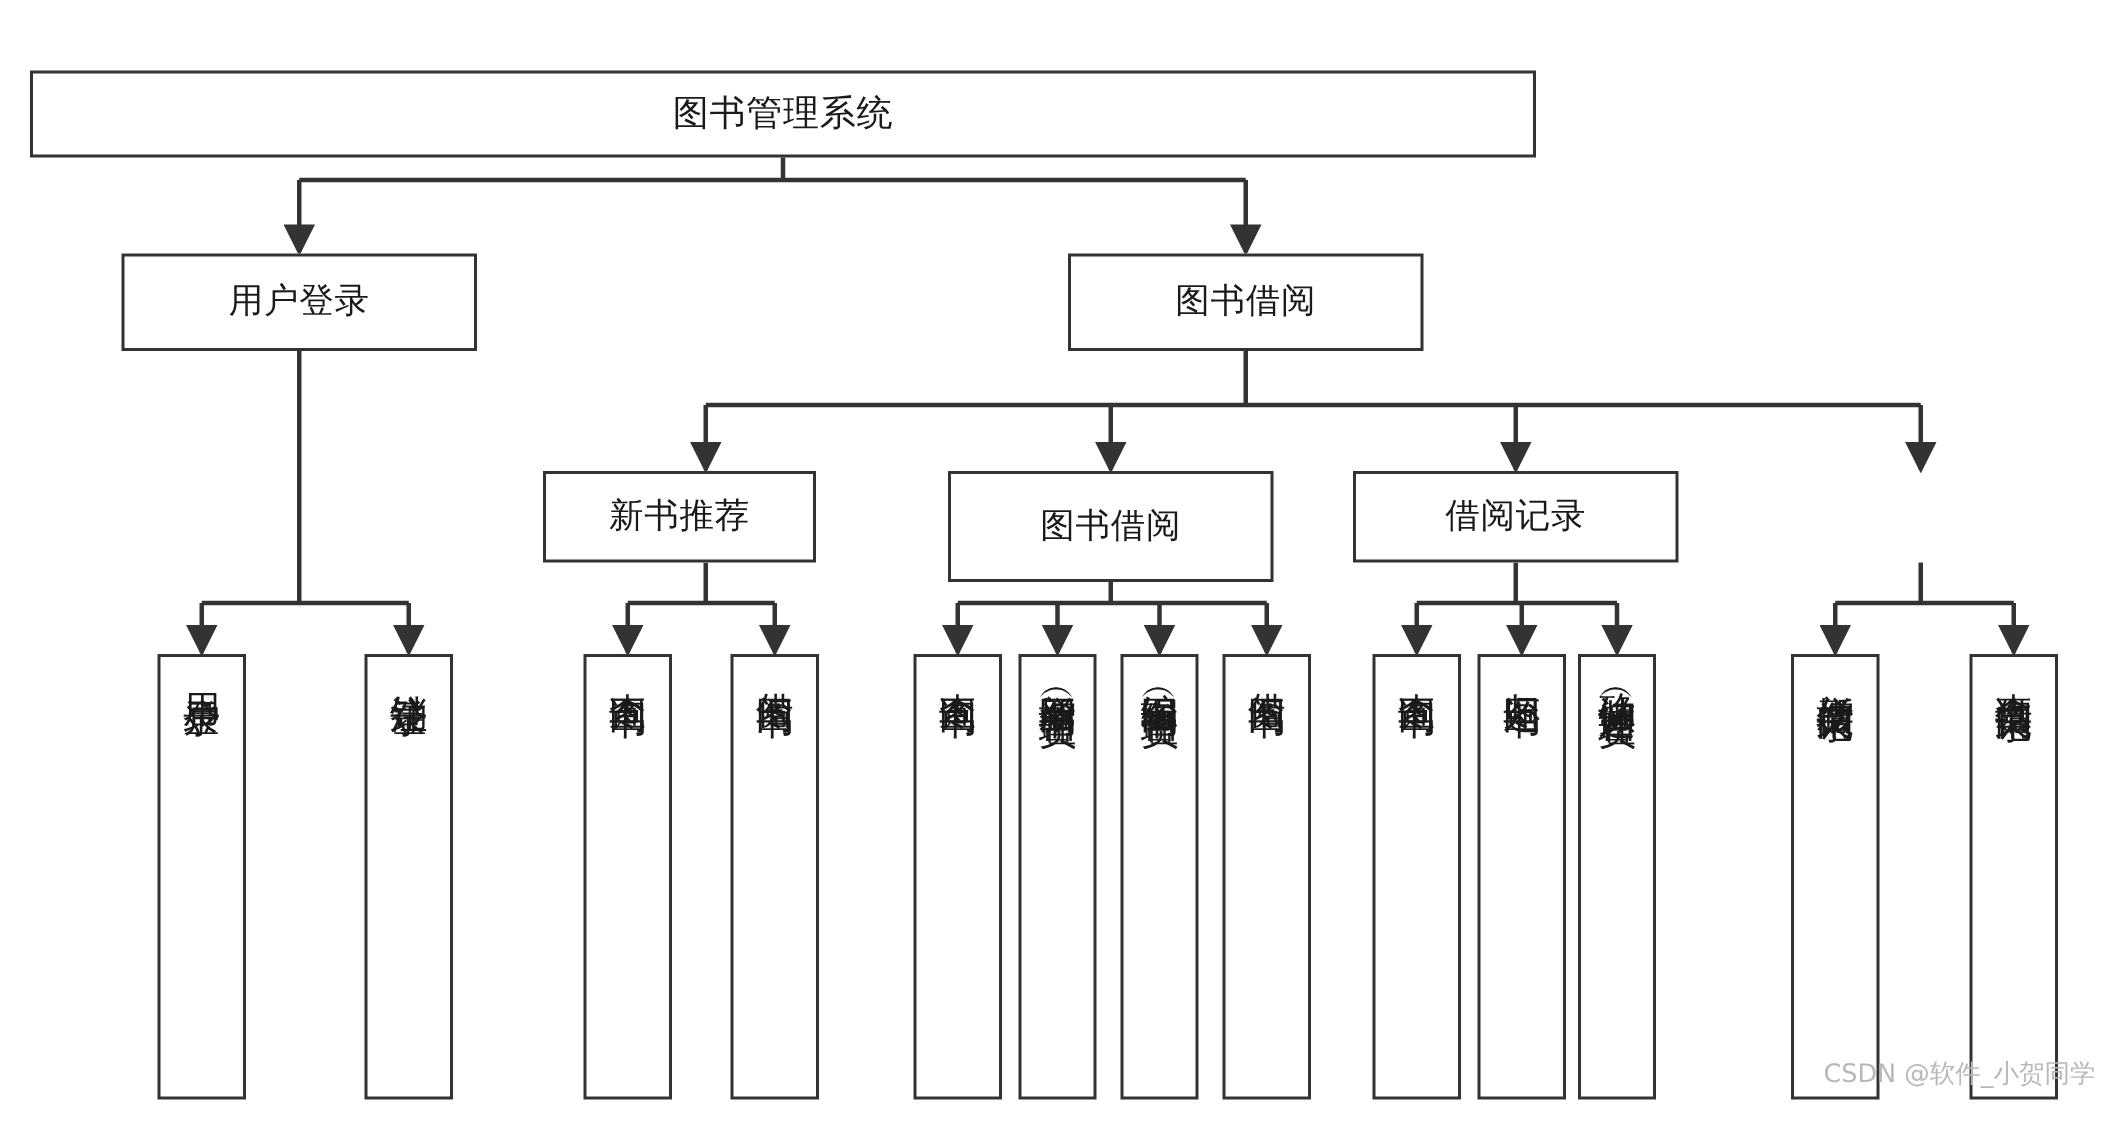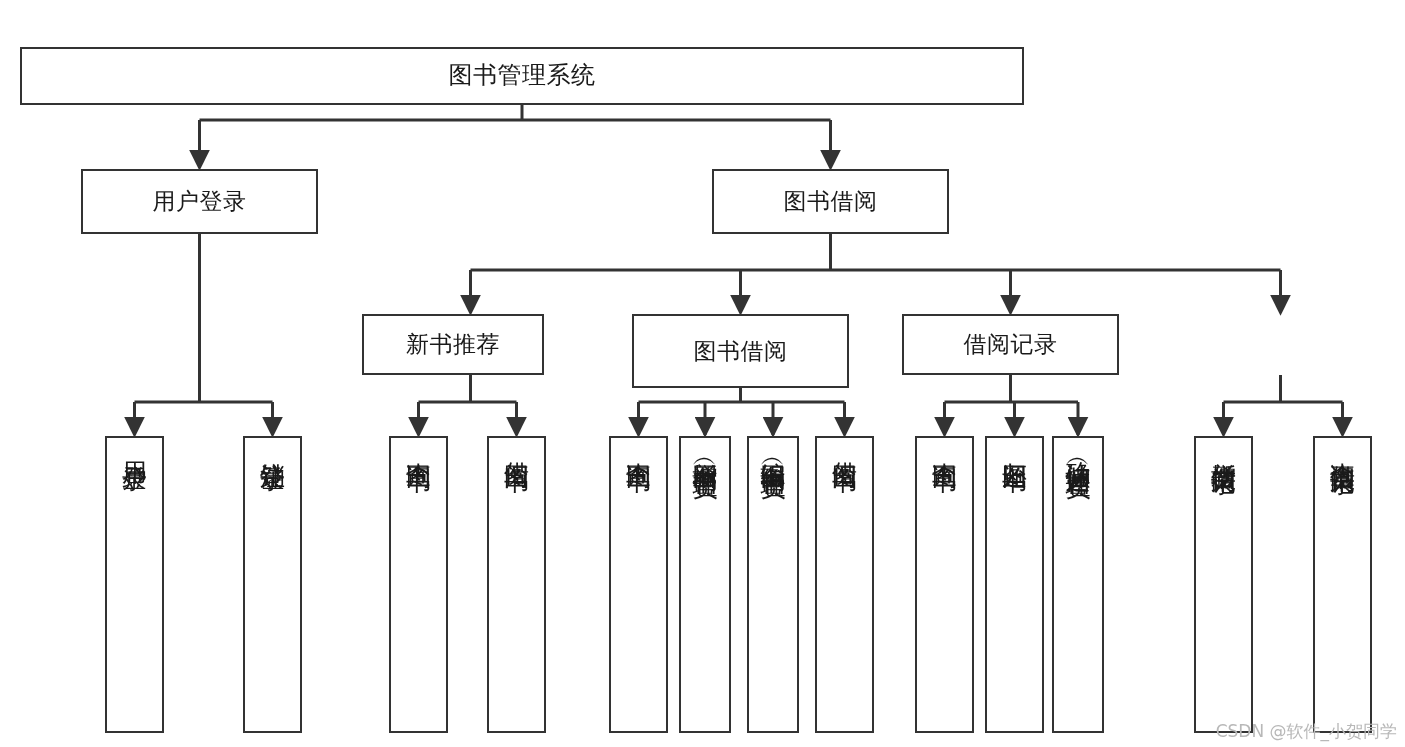--- a/index.html
+++ b/index.html
@@ -58,21 +58,21 @@
   .node.vert .label {
     writing-mode: vertical-rl;
     text-orientation: upright;
     font-size: 25px;
     line-height: 1.0;
     letter-spacing: 2px;
   }
   .watermark {
     position: absolute;
     right: 8px;
-    bottom: 4px;
+    bottom: 20px;
     font-size: 17px;
     color: #b8b8b8;
     z-index: 5;
     white-space: nowrap;
     font-family: "DejaVu Sans", "Liberation Sans", sans-serif;
     margin-left: 20px;
   }
 </style>
 </head>
 <body>

